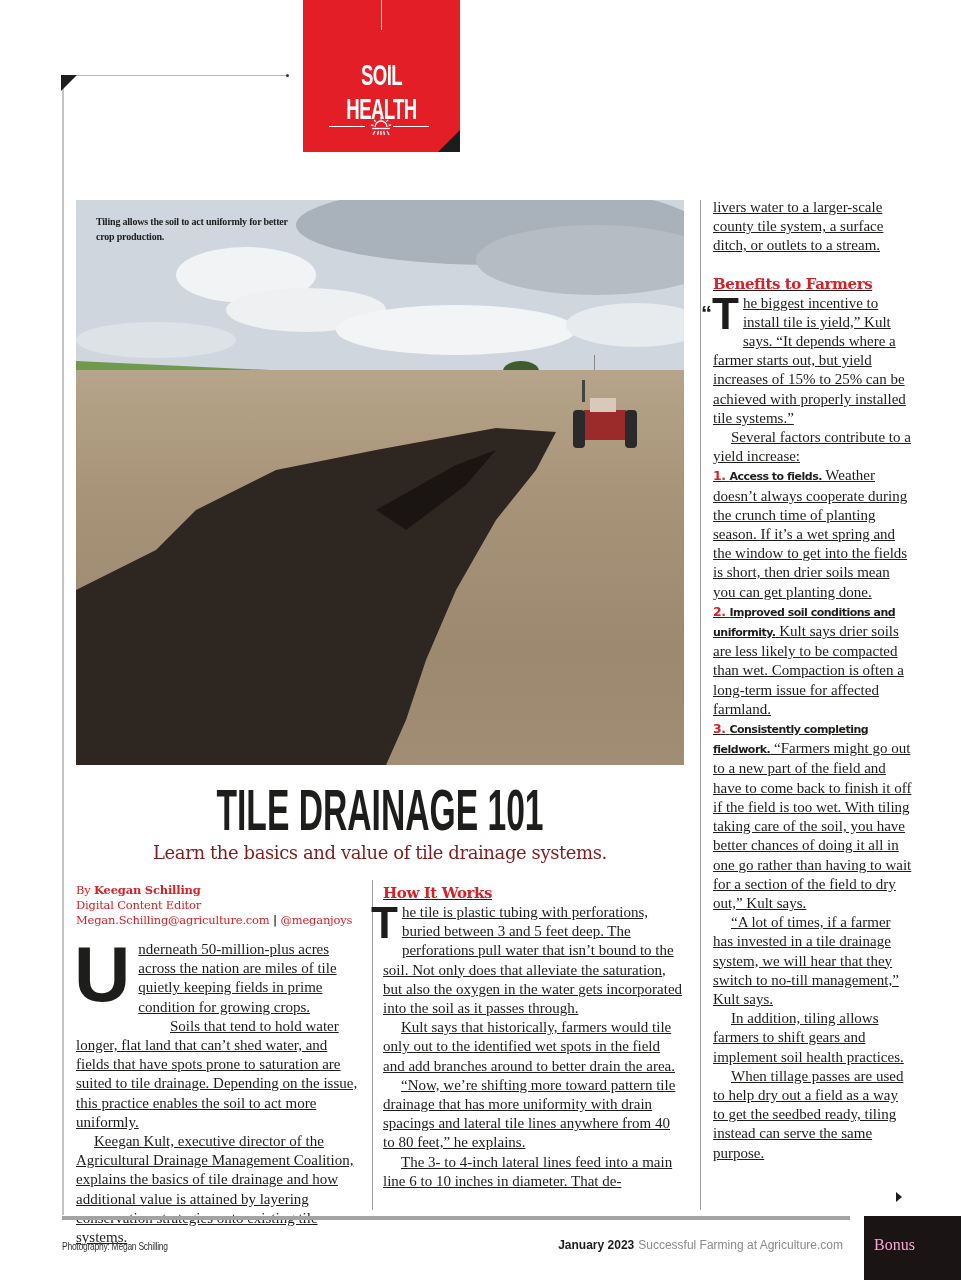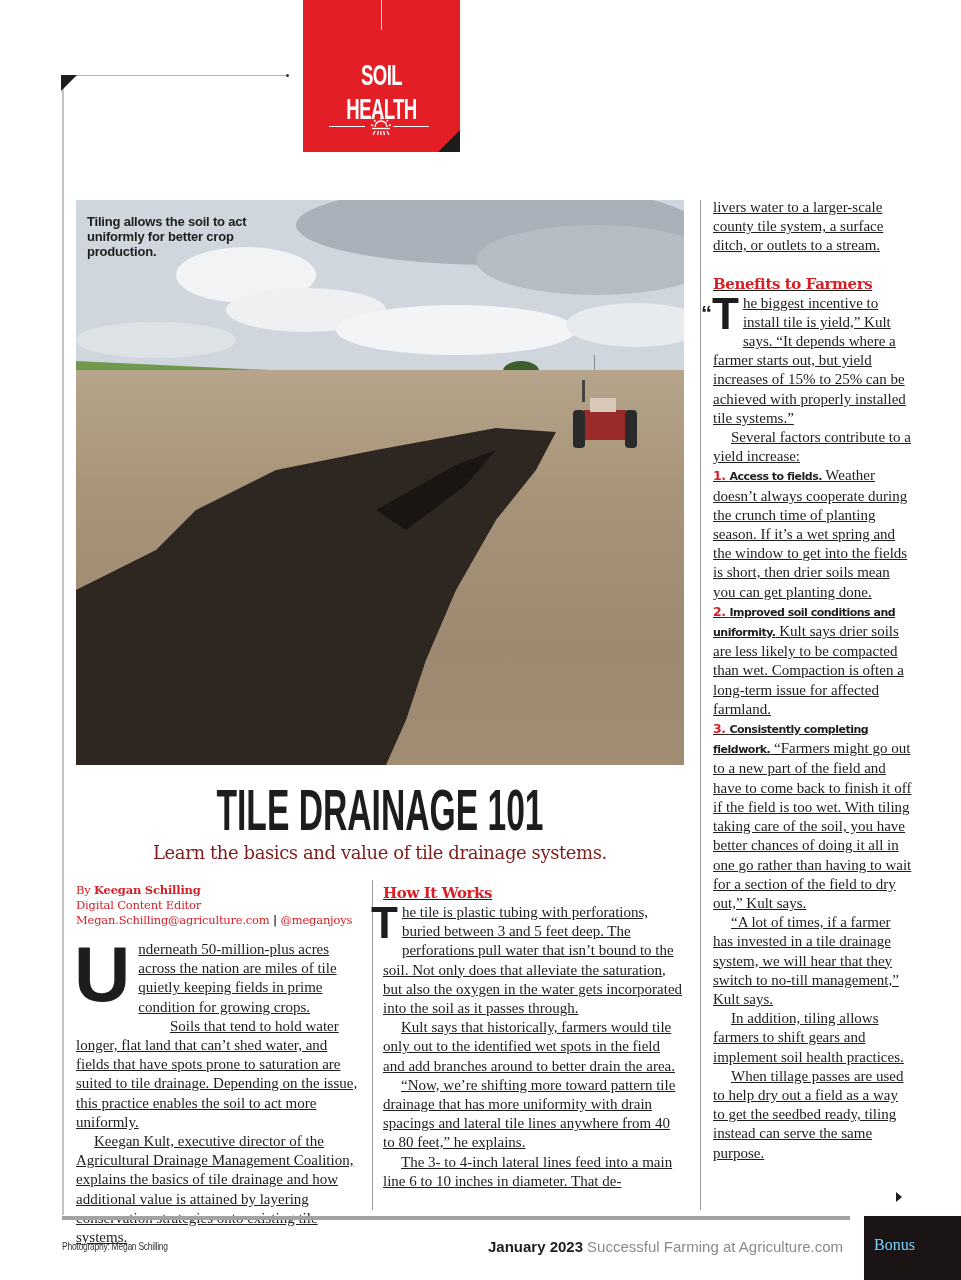--- a/index.html
+++ b/index.html
@@ -21,21 +21,21 @@
   .section-tab .tab-rule.r { right: 31px; }
   .section-tab .sun-icon { position: absolute; left: 66px; top: 116px; width: 24px; height: 20px; }
   .section-tab .corner { position: absolute; right: 0; bottom: 0; width: 0; height: 0; border-bottom: 22px solid #1d1d1b; border-left: 22px solid transparent; }
 
   
   .photo { position: absolute; left: 76px; top: 200px; width: 608px; height: 565px; overflow: hidden; background: linear-gradient(180deg, #d8dde2 0%, #c9d0d7 18%, #e4e8ec 30%, #d3d9de 42%, #cfd3d6 55%, #b9aa92 56%, #a8977e 64%, #9a8a73 100%); }
   .photo .clouds { position: absolute; left: 0; top: 0; width: 100%; height: 170px; }
   .photo .hill-green { position: absolute; left: 0; top: 155px; width: 100%; height: 30px; }
   .photo .field { position: absolute; left: 0; top: 170px; width: 100%; height: 395px; background: linear-gradient(180deg, #b6a58b 0%, #a89479 30%, #9c8970 70%, #a08d74 100%); }
   .photo .soil-pile { position: absolute; left: 0; top: 0; width: 100%; height: 100%; }
-  .photo .caption { position: absolute; left: 11px; top: 14px; width: 200px; font-family: Liberation Sans, sans-serif; font-weight: 700; font-size: 13px; line-height: 15px; color: #1d1d1b; letter-spacing: -0.2px; }
+  .photo .caption { position: absolute; left: 20px; top: 14px; width: 200px; font-family: Liberation Serif, serif; font-weight: 700; font-size: 10px; line-height: 15px; color: #1d1d1b; letter-spacing: -0.2px; }
 
   
   .headline { position: absolute; left: 76px; top: 780px; width: 608px; text-align: center; font-family: "Liberation Sans", "DejaVu Sans", sans-serif; font-weight: 700; font-size: 58px; line-height: 60px; color: #1d1d1b; transform: scaleX(0.58); transform-origin: center; letter-spacing: 0px; }
   .deck { position: absolute; left: 76px; top: 840px; width: 608px; text-align: center; font-family: "DejaVu Serif", serif; font-size: 18px; line-height: 26px; color: #7f1d1d; letter-spacing: -0.4px; }
 
   
   .byline { position: absolute; left: 76px; top: 883px; width: 300px; font-family: "DejaVu Serif", serif; font-size: 11.5px; line-height: 15px; color: #d71f26; letter-spacing: -0.2px; }
   .byline b { font-weight: 700; }
   .byline .sep { color: #1d1d1b; font-weight: 700; }
 
@@ -59,24 +59,24 @@
 
   .col-rule { position: absolute; width: 1px; background: #9a9a9a; }
   .col-rule.r1 { left: 372px; top: 880px; height: 330px; }
   .col-rule.r2 { left: 700px; top: 200px; height: 1010px; }
 
   .continue-icon { position: absolute; left: 896px; top: 1192px; width: 0; height: 0; border-left: 6px solid #1d1d1b; border-top: 5px solid transparent; border-bottom: 5px solid transparent; }
 
   
   .footer-rule { position: absolute; left: 62px; top: 1216px; width: 788px; height: 4px; background: #a3a3a3; }
   .photo-credit { position: absolute; left: 62px; top: 1241px; font-family: "Liberation Sans", "DejaVu Sans", sans-serif; font-size: 10px; color: #333; letter-spacing: -0.3px; transform: scaleX(0.85); transform-origin: left; }
-  .folio { position: absolute; right: 118px; top: 1238px; font-family: "Liberation Sans", "DejaVu Sans", sans-serif; font-size: 15px; color: #8a8a8a; }
+  .folio { position: absolute; right: 118px; top: 1238px; font-family: "Liberation Sans", "DejaVu Sans", sans-serif; font-size: 12px; color: #8a8a8a; }
   .folio b { color: #1d1d1b; font-weight: 700; margin-right: 4px; }
   .bonus-tab { position: absolute; left: 864px; top: 1216px; width: 97px; height: 64px; background: #1a1414; }
-  .bonus-tab span { position: absolute; left: 10px; top: 20px; color: #7dd3fc; font-family: "Liberation Serif", "DejaVu Serif", serif; font-size: 16px; }
+  .bonus-tab span { position: absolute; left: 10px; top: 20px; color: #f9a8d4; font-family: "Liberation Serif", "DejaVu Serif", serif; font-size: 16px; }
 </style>
 </head>
 <body>
 
 <div class="frame-top"></div>
 <div class="frame-left"></div>
 <div class="corner-tri"></div>
 
 <div class="section-tab">
   <div class="tab-line-top"></div>

